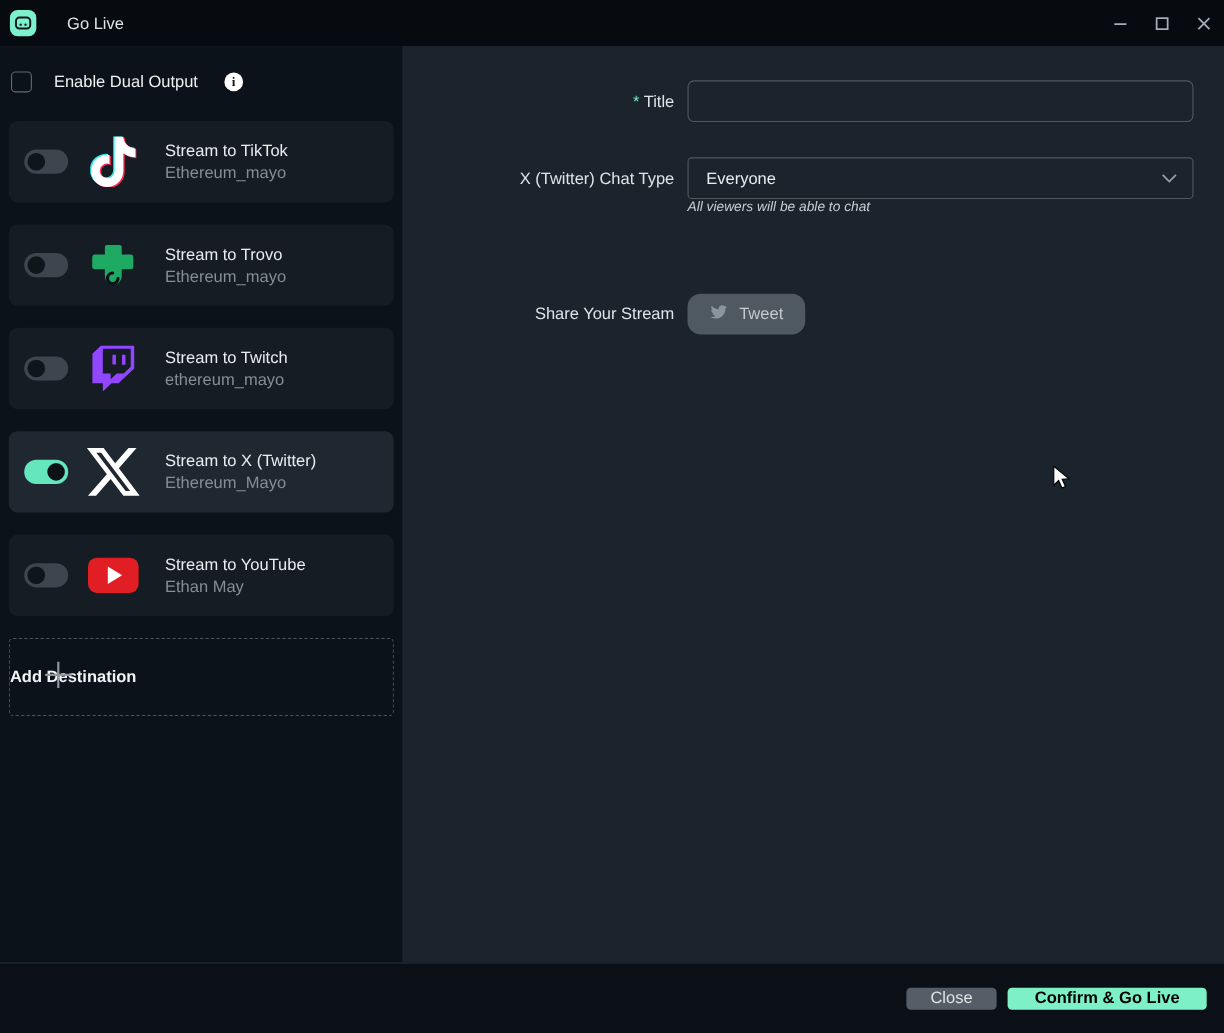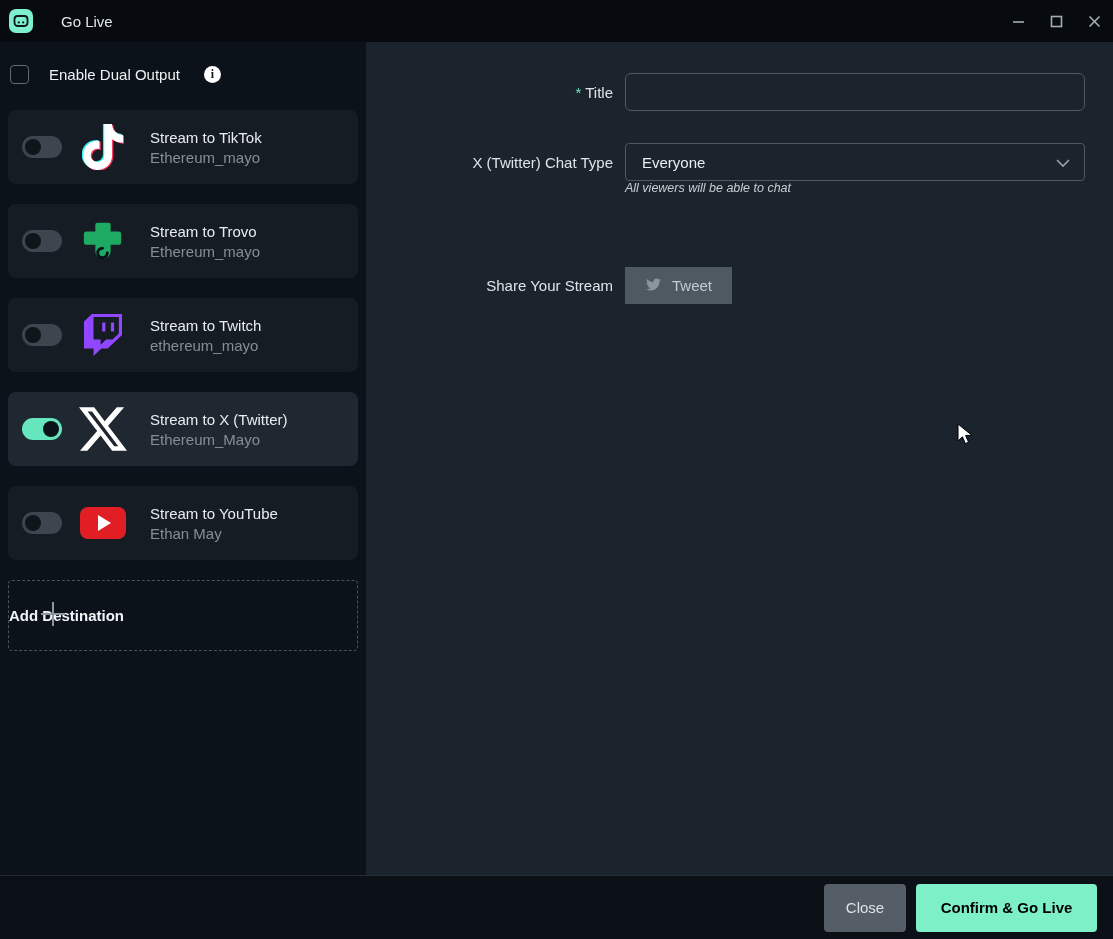--- a/index.html
+++ b/index.html
@@ -58,28 +58,28 @@
   .form-label-col { width:259px; flex:0 0 259px; text-align:right; padding-right:12px; font-size:15px; color:#dfe4e8; }
   .req { color:#6ee6bd; margin-right:4px; }
   .text-input { width:460px; height:38px; background:transparent; border:1px solid #4f5960; border-radius:6px;
     color:#e3e8ec; font-size:15px; padding:0 14px; outline:none; font-family:"Liberation Sans", sans-serif; }
   .select-box { width:460px; height:38px; border:1px solid #4f5960; border-radius:4px; position:relative;
     display:flex; align-items:center; padding:0 16px; cursor:pointer; font-size:15px; color:#e8edf0; }
   .select-chevron { position:absolute; right:14px; top:50%; transform:translateY(-50%); }
   .help-text { font-size:12.5px; font-style:italic; color:#c9ced3; }
   .row-gap1 { height:32px; }
   .share-row { margin-top:72px; }
-  .tweet-btn { height:37px; padding:0 20px; background:#4e5961; border:none; border-radius:0;
+  .tweet-btn { height:37px; padding:0 20px; background:#4e5961; border:none; border-radius:12px;
     display:flex; align-items:center; gap:10px; color:#c3cad0; font-size:15px; cursor:pointer;
     font-family:"Liberation Sans", sans-serif; }
 
   
   .footer { height:64px; flex:0 0 64px; background:#0b1016; border-top:1px solid #232c35;
     display:flex; align-items:center; justify-content:flex-end; padding-right:16px; gap:10px; }
-  .btn { height:48px; border:none; border-radius:4px; font-size:15px; cursor:pointer;
+  .btn { height:20px; border:none; border-radius:4px; font-size:15px; cursor:pointer;
     font-family:"Liberation Sans", sans-serif; }
   .btn-close { width:82px; background:#555e66; color:#dfe3e6; }
   .btn-confirm { width:181px; background:#7df0c8; color:#000000;font-weight:bold; }
 
   
   .cursor { position:absolute; left:956px; top:423px; pointer-events:none; z-index:50; }
 </style>
 </head>
 <body>
 

